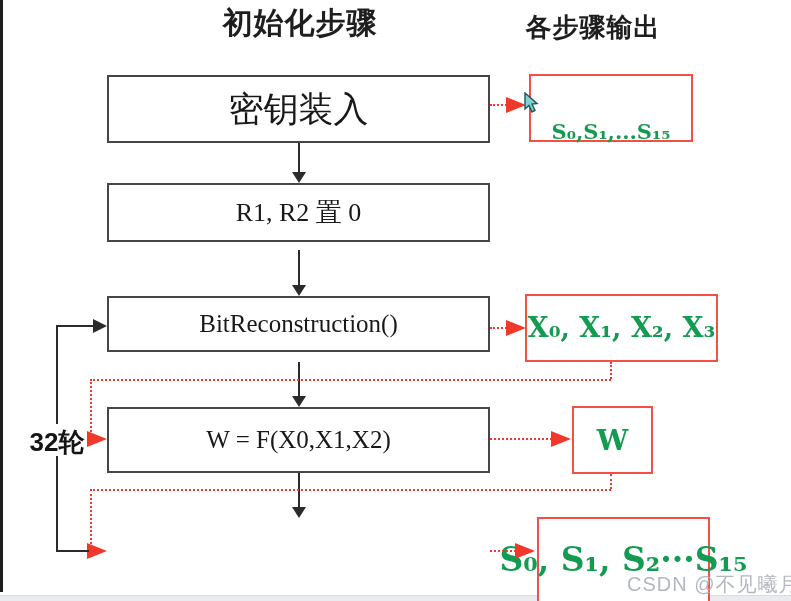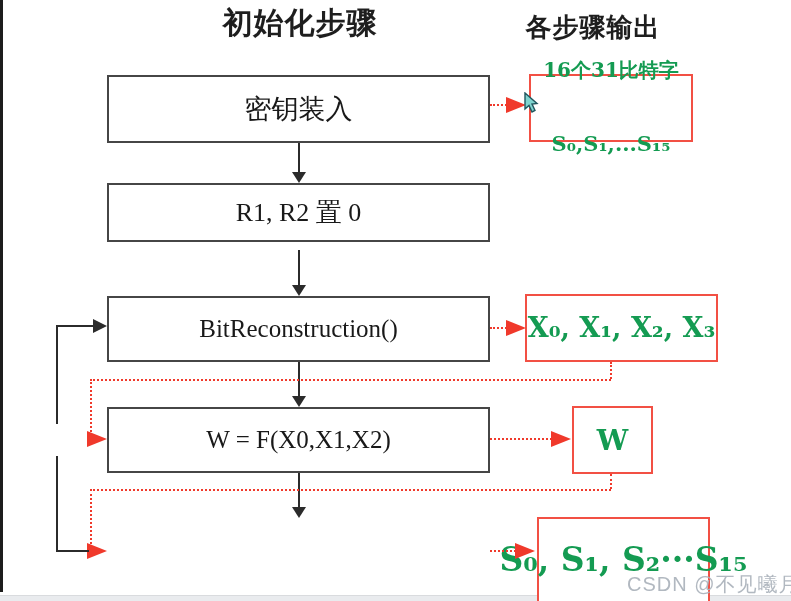--- a/index.html
+++ b/index.html
@@ -16,23 +16,23 @@
   .title-left{left:300px;top:3px;font-size:30px;letter-spacing:1px;}
   .title-right{left:593px;top:10px;font-size:26px;letter-spacing:1px;}
 
   
   .fbox{
     position:absolute;left:107px;width:383px;box-sizing:border-box;
     border:2px solid #464646;background:#ffffff;color:#191919;
     display:flex;align-items:center;justify-content:center;
     font-family:"Liberation Serif","DejaVu Serif",serif;white-space:nowrap;
   }
-  #fb1{top:75px;height:68px;font-size:27px;}
+  #fb1{top:75px;height:68px;font-size:35px;}
   #fb2{top:183px;height:59px;font-size:26px;}
-  #fb3{top:296px;height:66px;font-size:25px;}
+  #fb3{top:296px;height:56px;font-size:25px;}
   #fb4{top:407px;height:66px;font-size:25px;}
   #fb5{top:518px;height:66px;font-size:23px;}
 
   
   .obox{
     position:absolute;box-sizing:border-box;border:2px solid #f25044;background:#ffffff;
     color:#149b52;font-weight:700;font-family:"DejaVu Serif","Liberation Serif",serif;
     display:flex;flex-direction:column;align-items:center;justify-content:center;
     white-space:nowrap;line-height:1.25;
   }
@@ -70,21 +70,20 @@
 
   <div class="title title-left">初始化步骤</div>
   <div class="title title-right">各步骤输出</div>
 
   <div class="fbox" id="fb1">密钥装入</div>
   <div class="fbox" id="fb2">R1, R2 置 0</div>
   <div class="fbox" id="fb3">BitReconstruction()</div>
   <div class="fbox" id="fb4">W = F(X0,X1,X2)</div>
 
   <div class="obox" id="ob1">
-    <span class="l1">16个31比特字</span>
     <span class="l2">S₀,S₁,...S₁₅</span>
   </div>
   <div class="obox" id="ob2">X₀, X₁, X₂, X₃</div>
   <div class="obox" id="ob3">W</div>
   <div class="obox" id="ob4">S₀, S₁, S₂···S₁₅</div>
 
   <div class="vline" style="left:298px;top:143px;height:30px;"></div>
   <div class="head-down" style="left:292px;top:172px;"></div>
 
   <div class="vline" style="left:298px;top:250px;height:36px;"></div>
@@ -116,20 +115,21 @@
   <div class="rdot-v" style="left:610px;top:474px;height:15px;"></div>
   <div class="rdot-h" style="left:90px;top:489px;width:521px;"></div>
   <div class="rdot-v" style="left:90px;top:489px;height:55px;"></div>
   <div class="head-right-red" style="left:87px;top:543px;"></div>
 
   <div class="hline" style="left:57px;top:325px;width:38px;"></div>
   <div class="head-right-black" style="left:93px;top:319px;"></div>
   <div class="vline" style="left:56px;top:325px;height:99px;"></div>
   <div class="vline" style="left:56px;top:456px;height:95px;"></div>
   <div class="hline" style="left:56px;top:550px;width:33px;"></div>
+  <div class="loop-label">32轮</div>
 
   <div class="cursor">
     <svg width="15" height="22" viewBox="0 0 15 22">
       <polygon points="1,1 1,17 5,13.5 8,20 11,18.5 8,12 13,11.5" fill="#7fd4cf" stroke="#20565e" stroke-width="1.4"></polygon>
     </svg>
   </div>
 
   <div class="watermark">CSDN @不见曦月.</div>
 </div>
 

